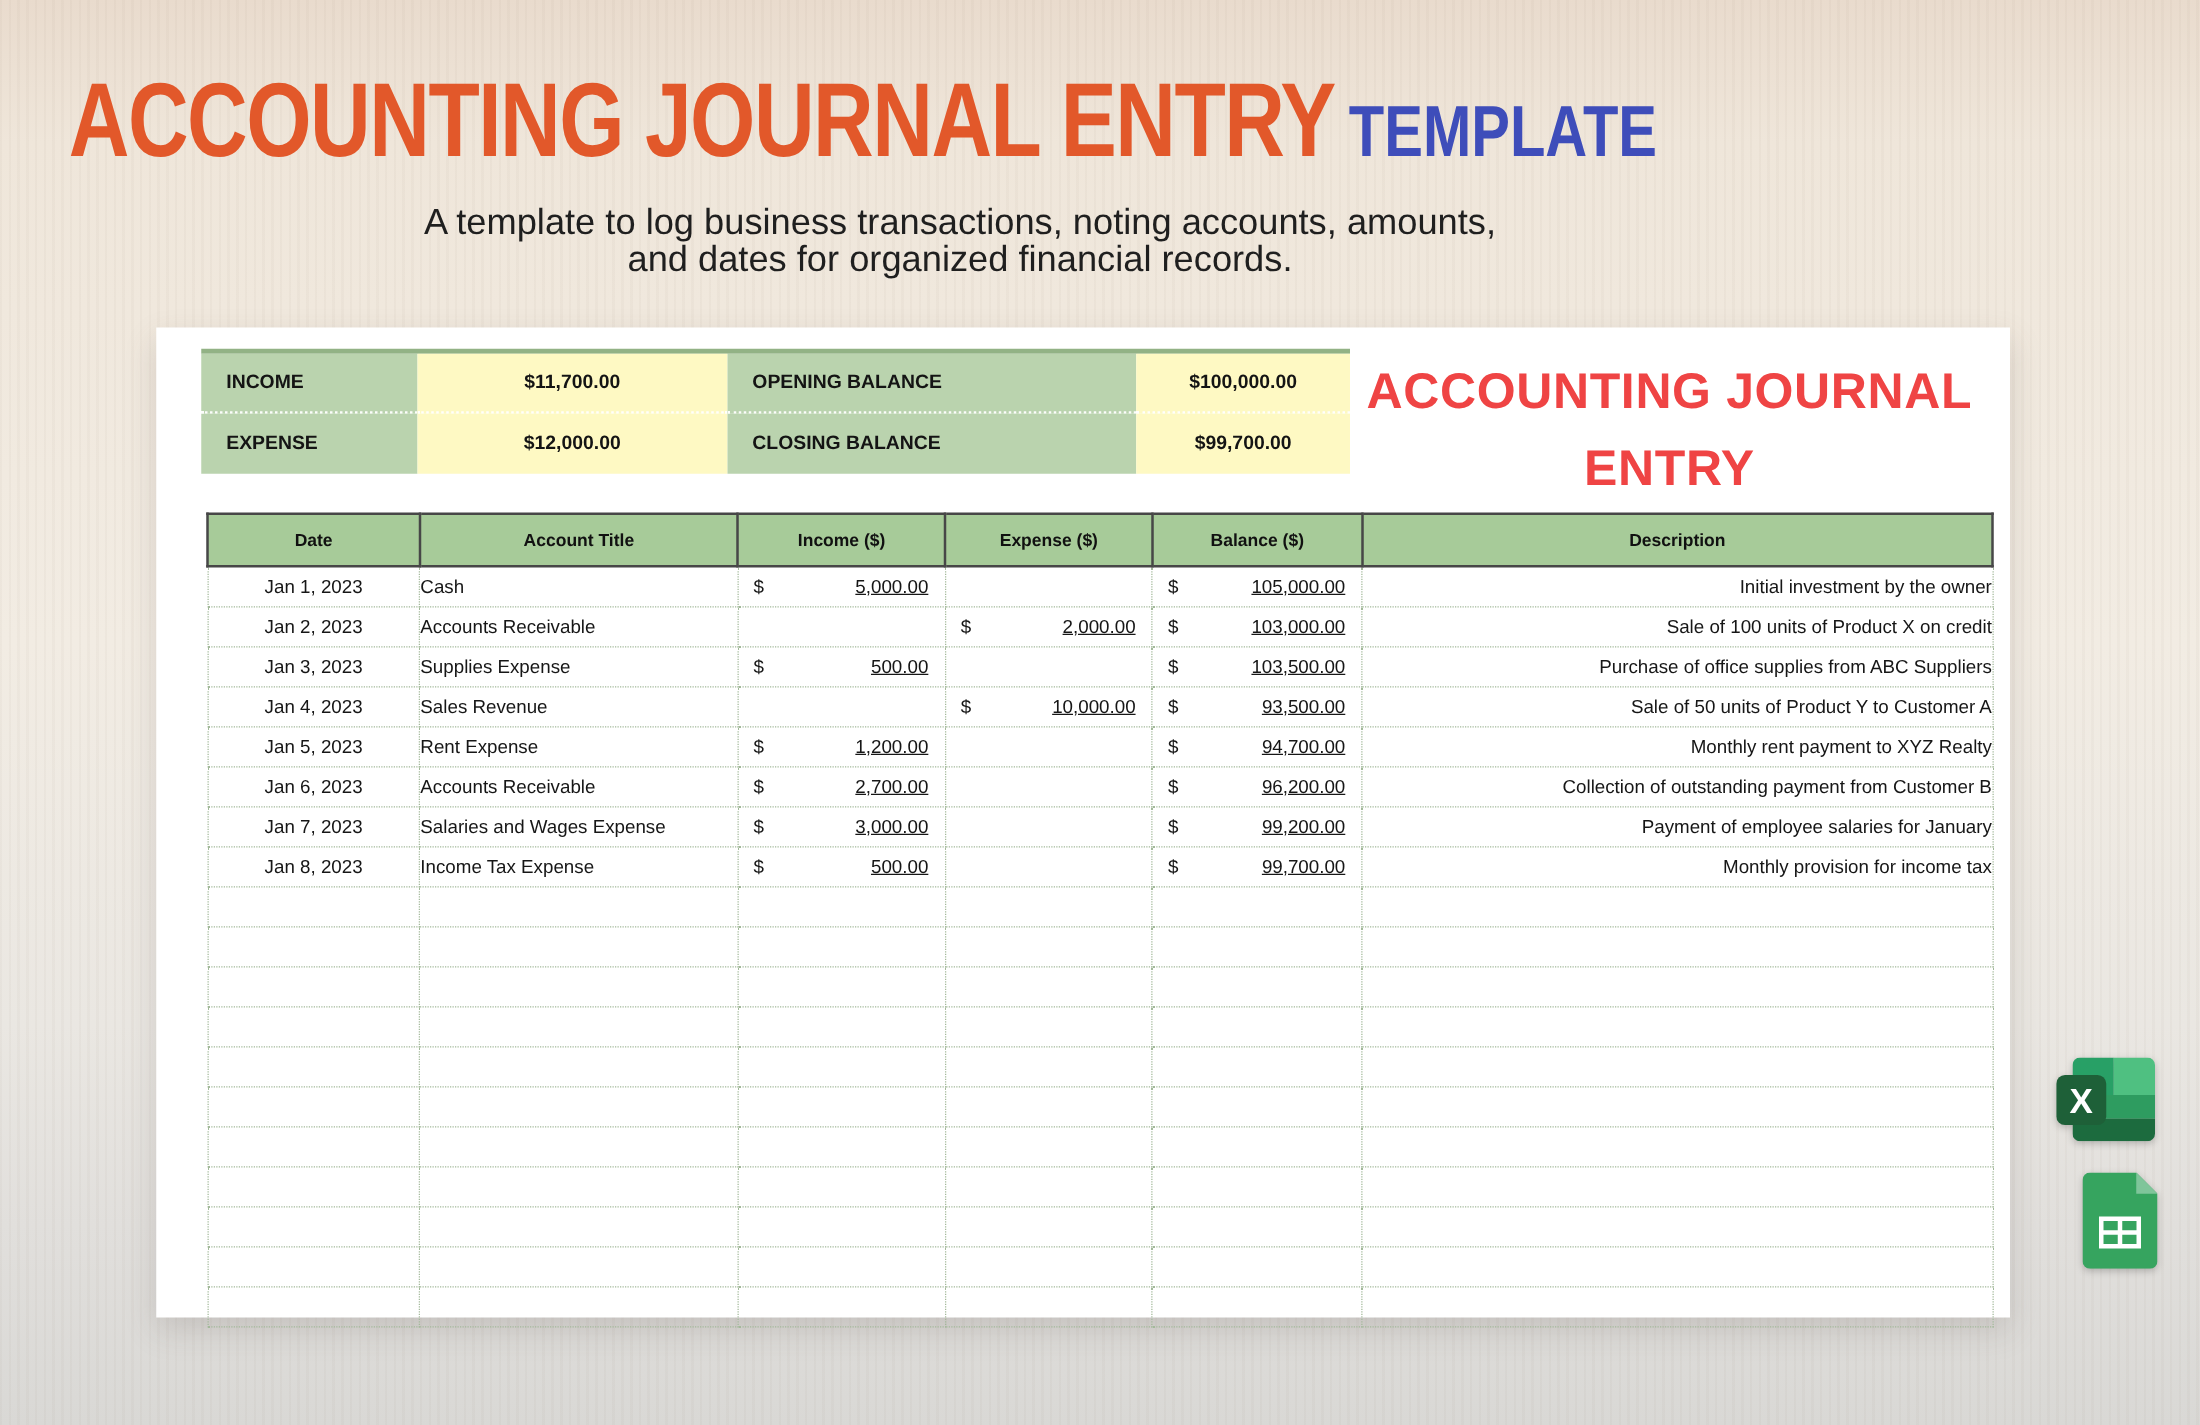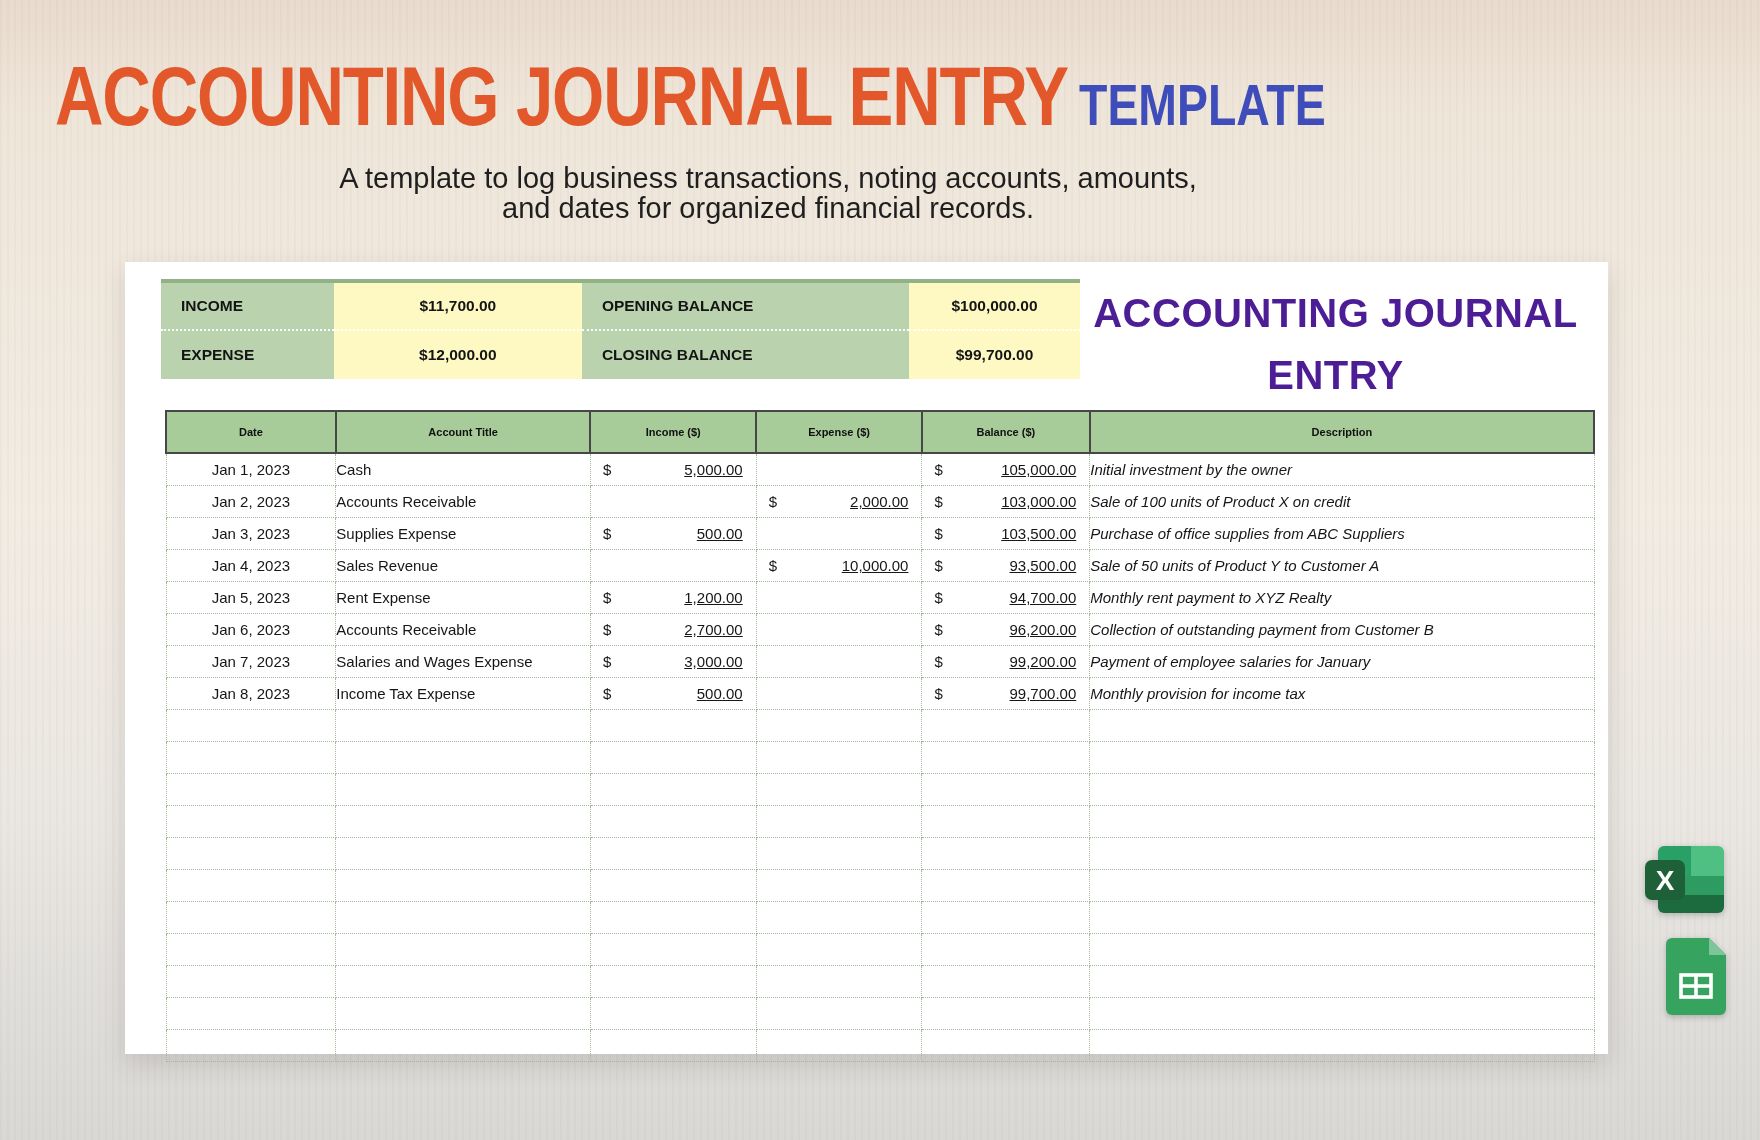--- a/index.html
+++ b/index.html
@@ -32,40 +32,40 @@
     border-top:4px solid #92b285;
     display:grid;grid-template-columns:18.8% 27% 35.6% 18.6%;grid-auto-rows:48px;
   }
   .s-cell{display:flex;align-items:center;font-size:15.5px;font-weight:bold;text-align:right;}
   .s-label{background:#bad3ae;padding-left:20px;}
   .s-value{background:#fef9c3;justify-content:center;}
   .s-row1{border-bottom:2px dotted rgba(255,255,255,0.95);}
   
   .sheet-title{
     position:absolute;top:20px;left:960px;right:22px;text-align:center;
-    color:#4c1d95;font-weight:800;font-size:40px;line-height:62px;letter-spacing:0.5px;
+    color:#ef4444;font-weight:800;font-size:40px;line-height:62px;letter-spacing:0.5px;
   }
   
   table.journal{
     position:absolute;left:40px;top:148px;width:1430px;
     border-collapse:collapse;table-layout:fixed;
   }
   .journal thead th{
     background:#a7cb99;border:2px solid #474747;
-    font-size:11px;font-weight:bold;height:40px;padding:0;color:#111;
+    font-size:14px;font-weight:bold;height:40px;padding:0;color:#111;
   }
   .journal tbody td{
     height:31px;padding:0;font-size:15px;color:#161616;
     border-right:1px dotted #a3b99a;border-bottom:1px dotted #a3b99a;
     overflow:hidden;white-space:nowrap;
   }
   .journal tbody td:first-child{border-left:1px dotted #a3b99a;}
   .c-date{text-align:center;}
   .c-account{text-align:left;padding-left:8px;}
-  .c-description{text-align:left;font-style:italic;}
+  .c-description{text-align:right;}
   .amt{display:flex;justify-content:space-between;align-items:center;height:100%;padding:0 13px 0 12px;}
   .amt .cur{flex:0 0 auto;}
   .amt .val{flex:0 0 auto;text-decoration:underline;}
   
   .fmt-icons{position:absolute;left:1645px;top:846px;width:90px;}
   .fmt-icons svg{display:block;filter:drop-shadow(0 2px 3px rgba(0,0,0,0.22));}
   .icon-sheets{margin:25px 0 0 21px;}
 </style>
 </head>
 <body>

